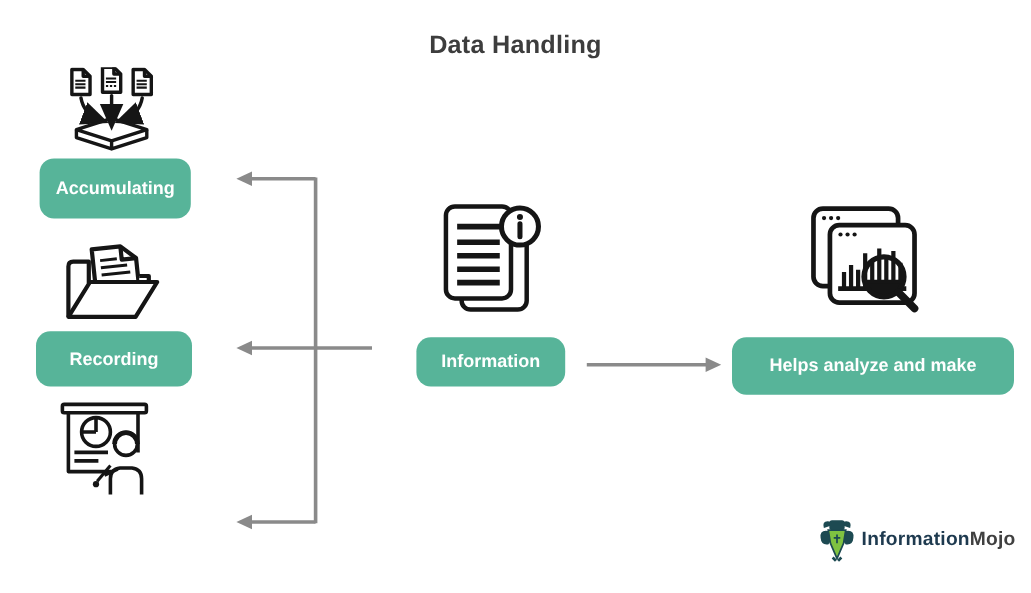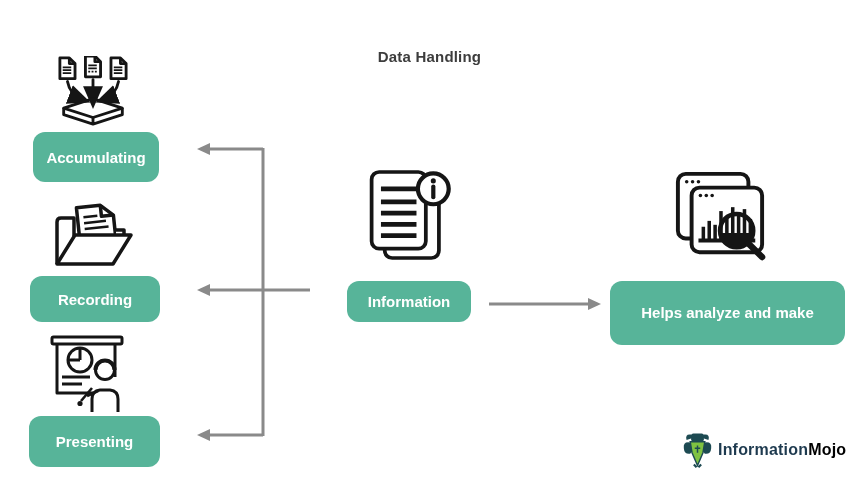--- a/index.html
+++ b/index.html
@@ -3,47 +3,47 @@
 <meta charset="utf-8">
 <style>
   html,body{margin:0;padding:0;}
   body{font-family:"Liberation Sans", sans-serif;}
   .stage{
     position:relative;width:859px;height:494px;background:#ffffff;
     overflow:hidden;
   }
   .title{
     position:absolute;left:0;top:26px;width:100%;text-align:center;
-    font-size:15px;font-weight:bold;color:#3d3d3d;letter-spacing:.2px;margin-top:22px;
+    font-size:21px;font-weight:bold;color:#3d3d3d;letter-spacing:.2px;
   }
   .greenbox{
     position:absolute;background:#57b499;border-radius:12px;
     color:#ffffff;font-weight:bold;font-size:15px;
     display:flex;align-items:center;justify-content:center;text-align:center;
   }
   .box-acc{left:33px;top:132px;width:126px;height:50px;}
   .box-rec{left:30px;top:276px;width:130px;height:46px;}
   .box-pres{left:29px;top:416px;width:131px;height:51px;}
   .box-info{left:347px;top:281px;width:124px;height:41px;}
-  .box-right{left:610px;top:281px;width:235px;height:64px;flex-direction:column;line-height:1.45;}
+  .box-right{left:610px;top:281px;width:235px;height:48px;flex-direction:column;line-height:1.45;}
   .icon{position:absolute;}
   .icon svg{display:block;width:100%;height:100%;}
   .ic-acc{left:48px;top:56px;width:90px;height:70px;}
   .ic-rec{left:50px;top:194px;width:88px;height:76px;}
   .ic-pres{left:38px;top:333px;width:97px;height:80px;}
   .ic-info{left:366px;top:167px;width:86px;height:96px;}
   .ic-analyze{left:670px;top:168px;width:100px;height:94px;}
   .connectors{position:absolute;left:0;top:0;width:859px;height:494px;pointer-events:none;}
   .logo{
     position:absolute;left:682px;top:431px;display:flex;align-items:center;gap:5px;
   }
   .logo .mark{width:31px;height:38px;}
   .logo .word{font-size:16px;font-weight:bold;letter-spacing:.2px;}
   .logo .w1{color:#1e3a4f;}
-  .logo .w2{color:#000000;}
+  .logo .w2{color:#404040;}
 </style>
 </head>
 <body>
 
 <div class="stage">
 
   <div class="title">Data Handling</div>
 
   <svg class="connectors" viewBox="0 0 859 494">
     <g stroke="#8a8a8a" stroke-width="3" fill="none">
@@ -174,23 +174,20 @@
       </g>
     </svg>
   </div>
 
   <div class="greenbox box-acc">
     <span>Accumulating</span>
   </div>
   <div class="greenbox box-rec">
     <span>Recording</span>
   </div>
-  <div class="greenbox box-pres">
-    <span>Presenting</span>
-  </div>
   <div class="greenbox box-info">
     <span>Information</span>
   </div>
   <div class="greenbox box-right">
     <div>Helps analyze and make</div>
   </div>
 
   <div class="logo">
     <svg class="mark" viewBox="0 0 34 40">
       <path d="M5,9 Q3,2 10,3 L14,6 Z" fill="#1d4a52"></path>

